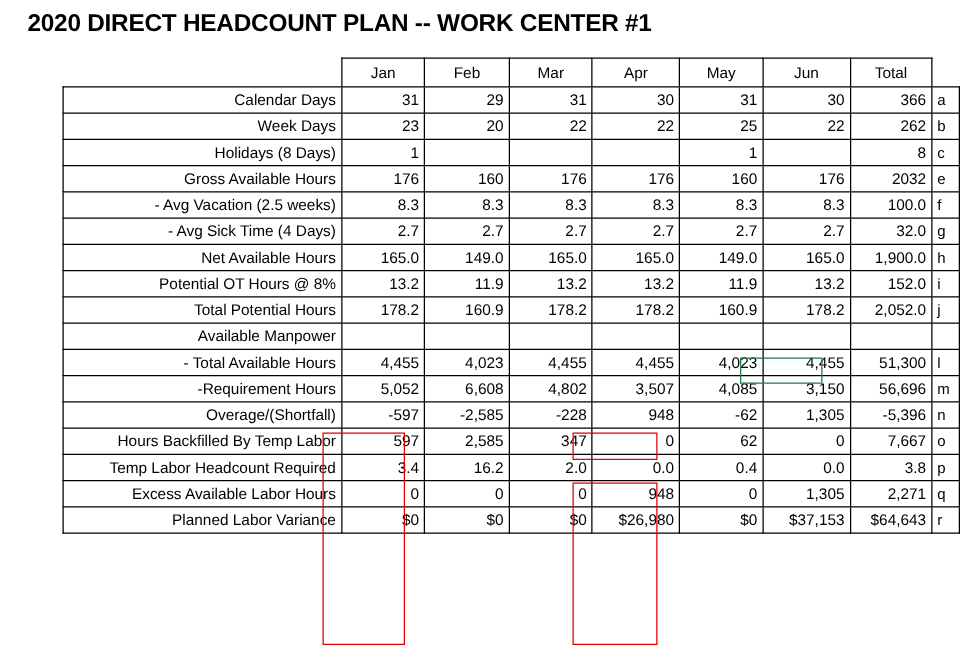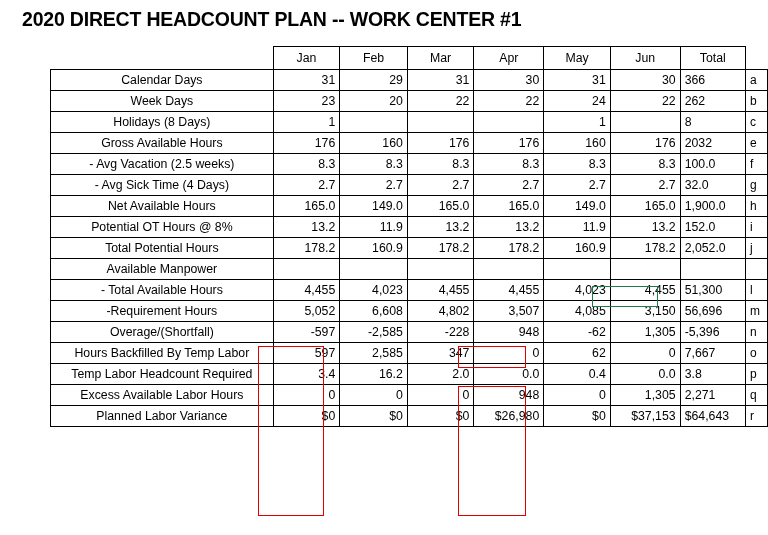--- a/index.html
+++ b/index.html
@@ -32,30 +32,30 @@
   table.sheet td{
     height:20px;
     padding:0 4px;
     border:1px solid #000;
     vertical-align:middle;
     white-space:nowrap;
     overflow:hidden;
   }
   td.label{
     width:224px;
-    text-align:center;
+    text-align:right;
     border-left:1px solid #000;
   }
   td.num{
     width:66px;
     text-align:right;
   }
   td.tot{
     width:60px;
-    text-align:left;
+    text-align:right;
   }
   td.suffix{
     width:14px;
     text-align:left;
     border:none;
     padding-left:3px;
     font-size:12px;
   }
   thead td{
     text-align:center !important;
@@ -111,21 +111,21 @@
           <td class="num">30</td>
           <td class="tot">366</td>
           <td class="suffix">a</td>
         </tr>
         <tr>
           <td class="label">Week Days</td>
           <td class="num">23</td>
           <td class="num">20</td>
           <td class="num">22</td>
           <td class="num">22</td>
-          <td class="num">24</td>
+          <td class="num">25</td>
           <td class="num">22</td>
           <td class="tot">262</td>
           <td class="suffix">b</td>
         </tr>
         <tr>
           <td class="label">Holidays (8 Days)</td>
           <td class="num">1</td>
           <td class="num"></td>
           <td class="num"></td>
           <td class="num"></td>

